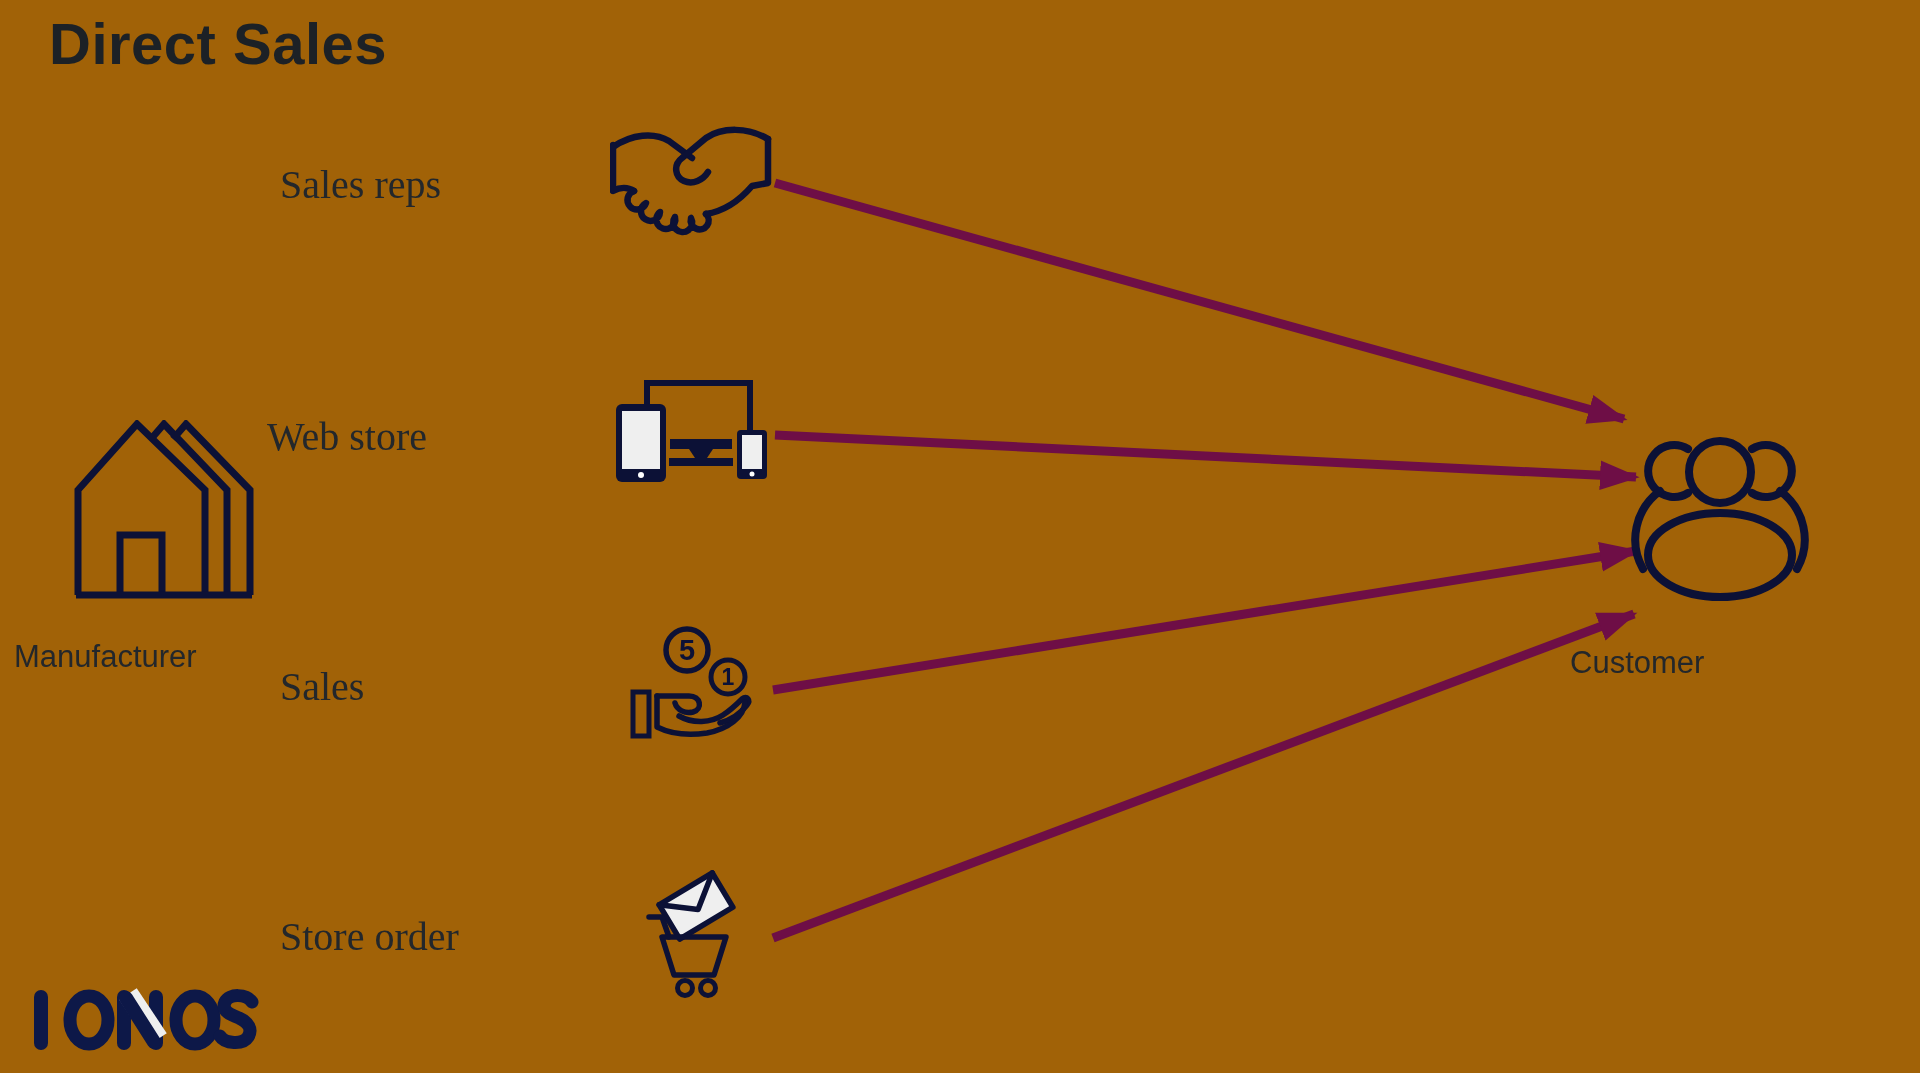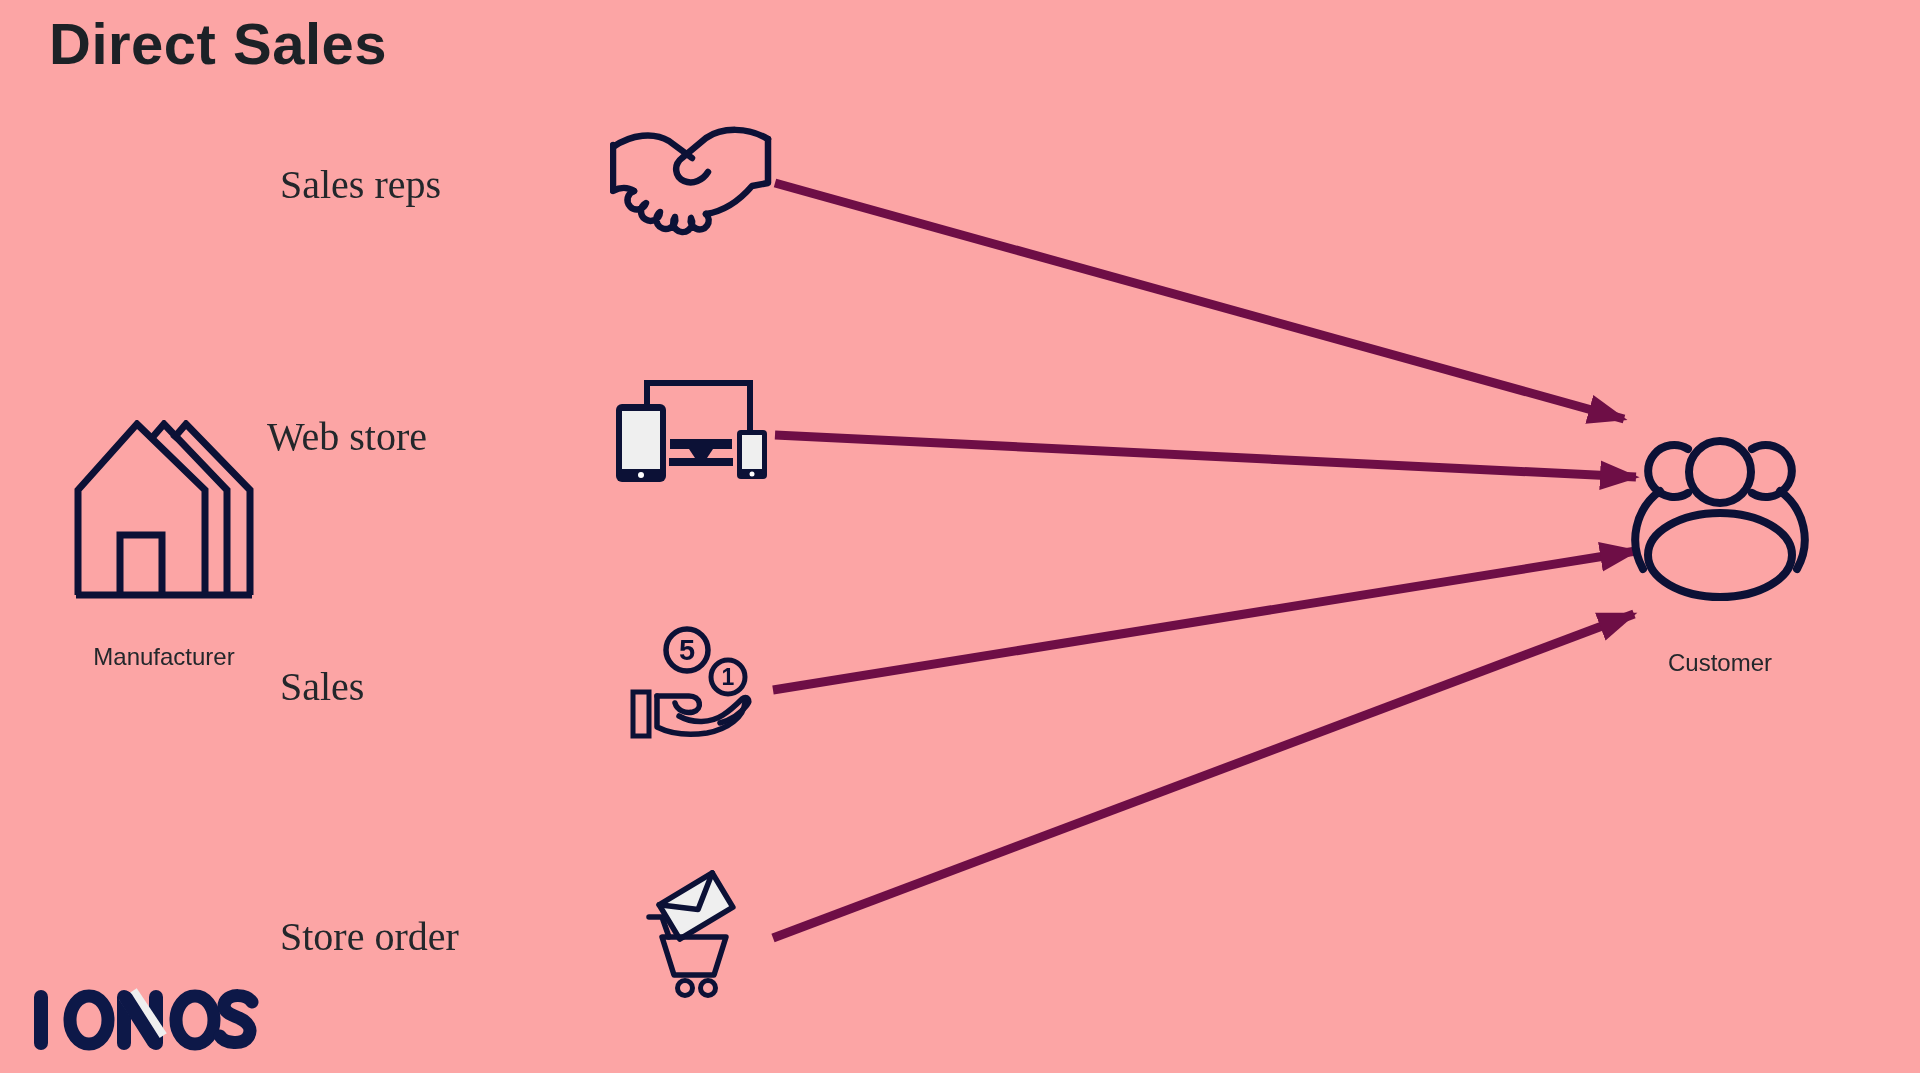--- a/index.html
+++ b/index.html
@@ -1,32 +1,32 @@
 <!DOCTYPE html>
 <html><head>
 <meta charset="utf-8">
 <style>
   html,body { margin:0; padding:0; background:#dcdcdc; }
   .stage {
     position:relative; width:1920px; height:1080px;
-    background:#fca5a5; overflow:hidden;
+    background:#a16207; overflow:hidden;
     font-family:"Liberation Sans", sans-serif;
   }
   .title {
     position:absolute; left:49px; top:10px;
     font-size:58px; font-weight:bold; color:#1c2126;
     letter-spacing:0.5px; margin:0;
   }
   .channel-label {
     position:absolute; width:320px; text-align:left;
     font-size:40px; color:#23272b; line-height:40px;font-family:Liberation Serif, serif;
   }
   .node-label {
-    position:absolute; width:300px; text-align:center;
-    font-size:24px; color:#23272b; line-height:40px;
+    position:absolute; width:300px; text-align:left;
+    font-size:31px; color:#23272b; line-height:40px;
   }
   .icon-svg { position:absolute; }
   .arrows-overlay { position:absolute; left:0; top:0; pointer-events:none; }
   .bottom-strip {
     position:absolute; left:0; bottom:0; width:1920px; height:7px;
     background:#ffffff;
   }
   .sr-only {
     position:absolute; width:1px; height:1px; overflow:hidden;
     clip:rect(0 0 0 0); white-space:nowrap;

